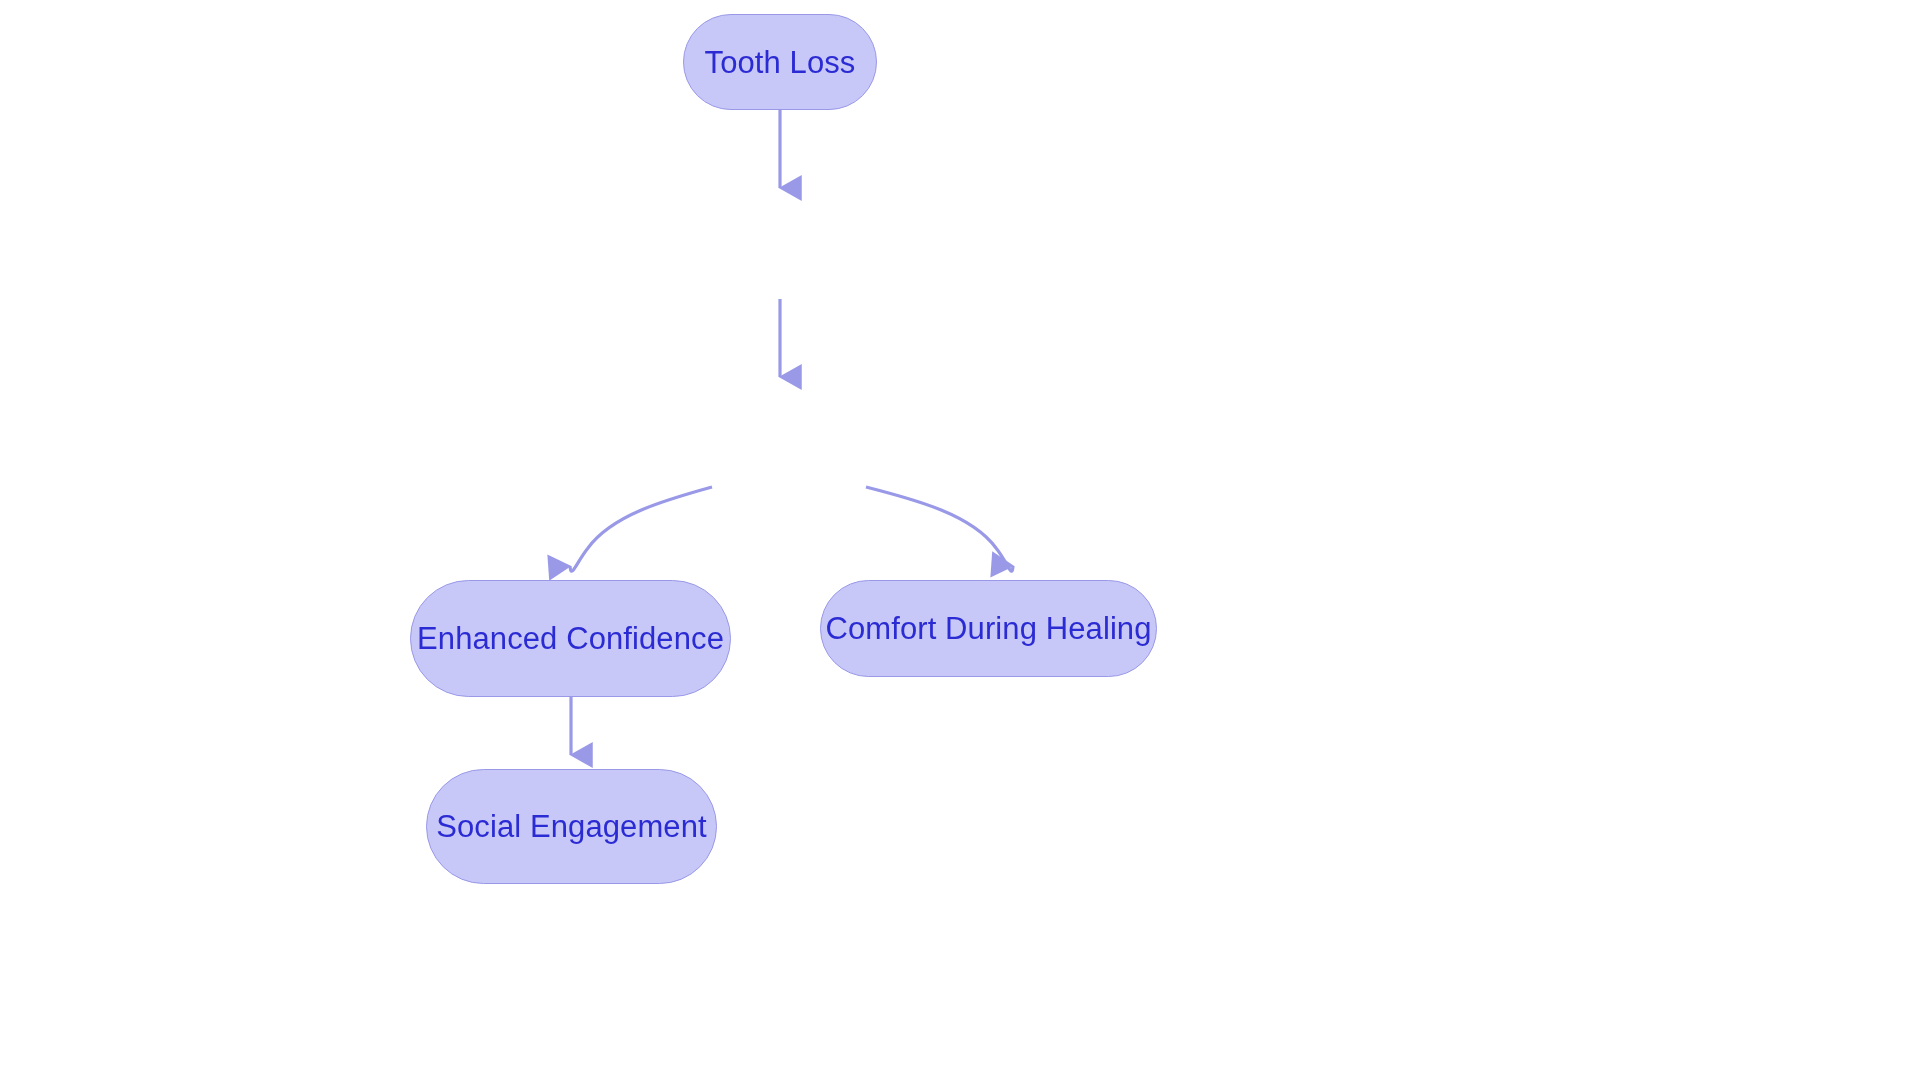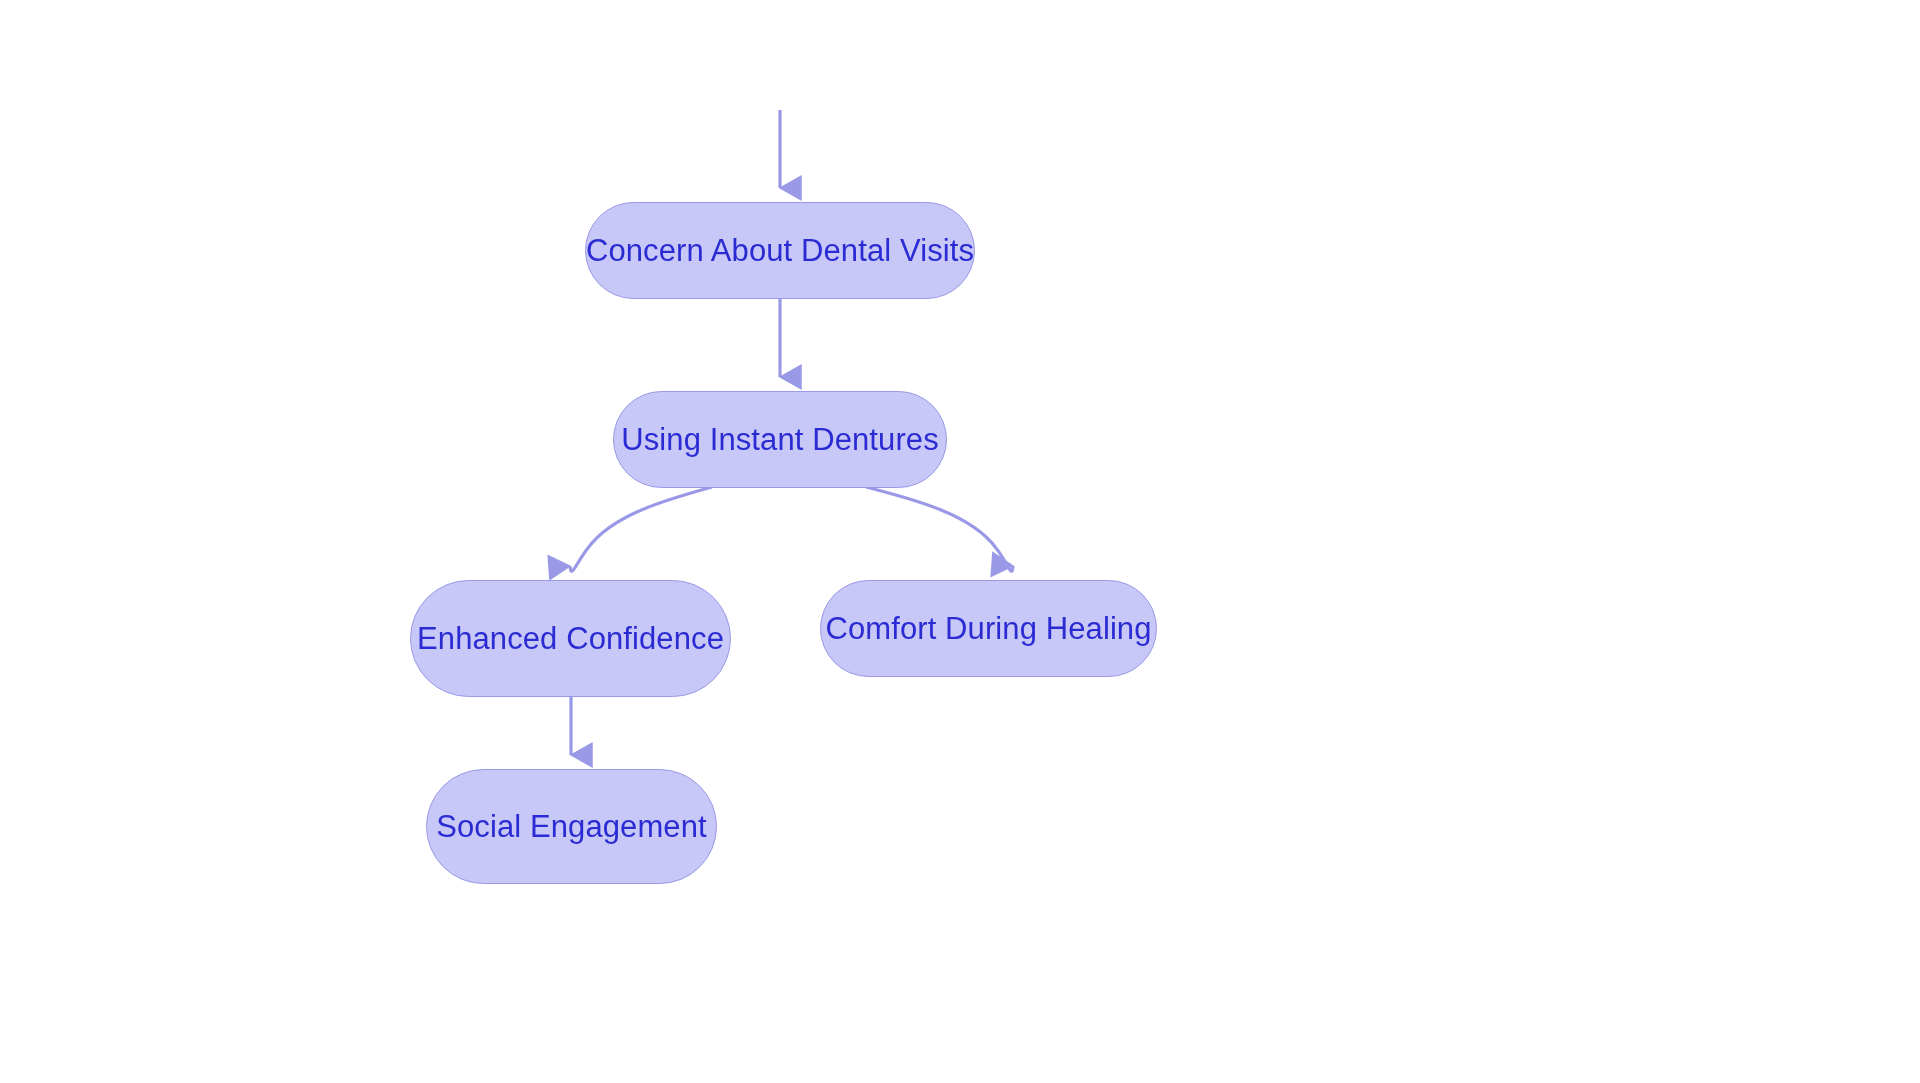--- a/index.html
+++ b/index.html
@@ -68,28 +68,25 @@
 
     <path d="M 780 299 L 780 377" fill="none" stroke="#9999e8" stroke-width="3.2" marker-end="url(#arrow)"></path>
 
     <path d="M 712 487 C 665 500, 612 515, 588 548 C 576 563, 571 580, 570 566" fill="none" stroke="#9999e8" stroke-width="3.2" marker-end="url(#arrow)"></path>
 
     <path d="M 866 487 C 917 500, 972 515, 996 548 C 1008 563, 1012 580, 1013 566" fill="none" stroke="#9999e8" stroke-width="3.2" marker-end="url(#arrow)"></path>
 
     <path d="M 571 678 L 571 755" fill="none" stroke="#9999e8" stroke-width="3.2" marker-end="url(#arrow)"></path>
   </svg>
 
-
-  <div class="node" style="left:585px; top:202px; width:390px; height:97px;">
-    <span class="node-label">Concern About Dental Visits</span>
+  <div class="node" style="left:683px; top:14px; width:194px; height:96px;">
+    <span class="node-label">Tooth Loss</span>
   </div>
 
-  <div class="node" style="left:613px; top:391px; width:334px; height:97px;">
-    <span class="node-label">Using Instant Dentures</span>
-  </div>
+
 
   <div class="node" style="left:410px; top:580px; width:321px; height:117px;">
     <span class="node-label">Enhanced Confidence</span>
   </div>
 
   <div class="node" style="left:820px; top:580px; width:337px; height:97px;">
     <span class="node-label">Comfort During Healing</span>
   </div>
 
   <div class="node" style="left:426px; top:769px; width:291px; height:115px;">

